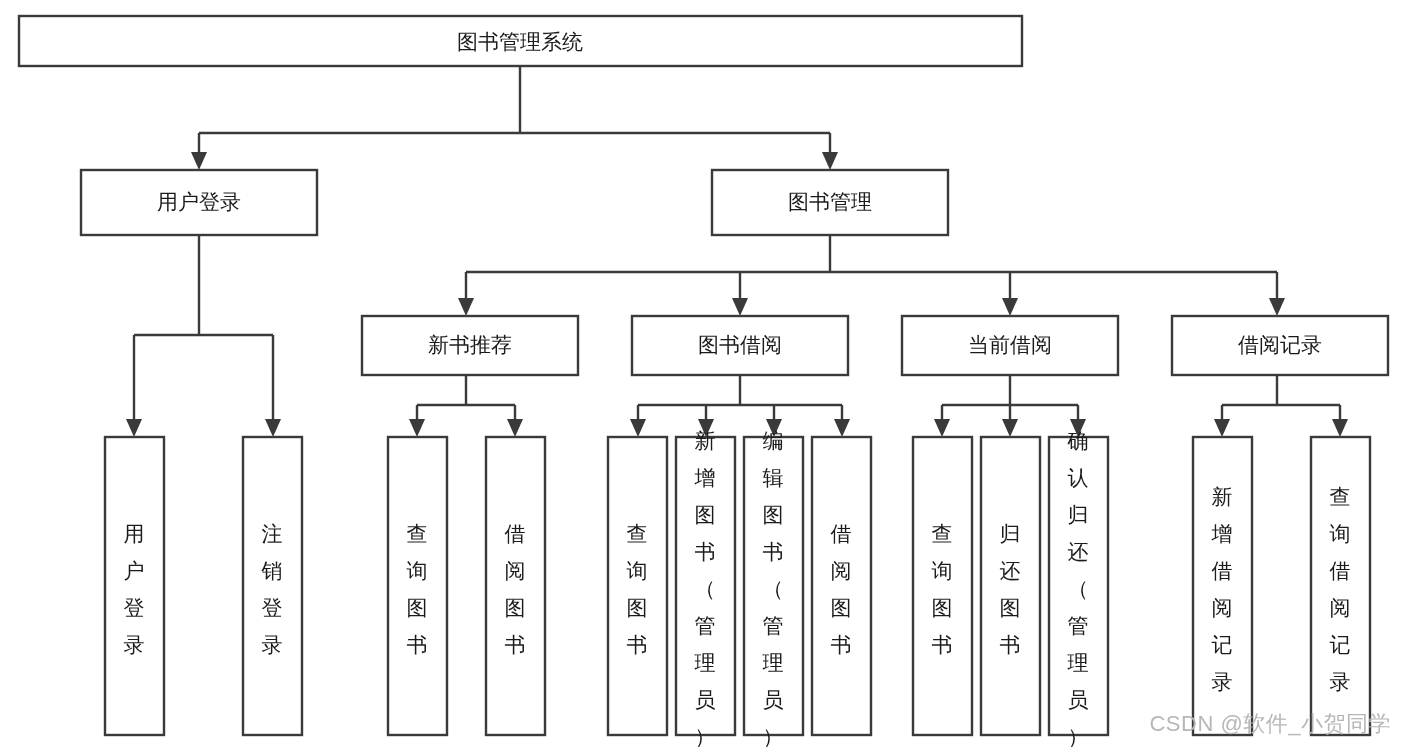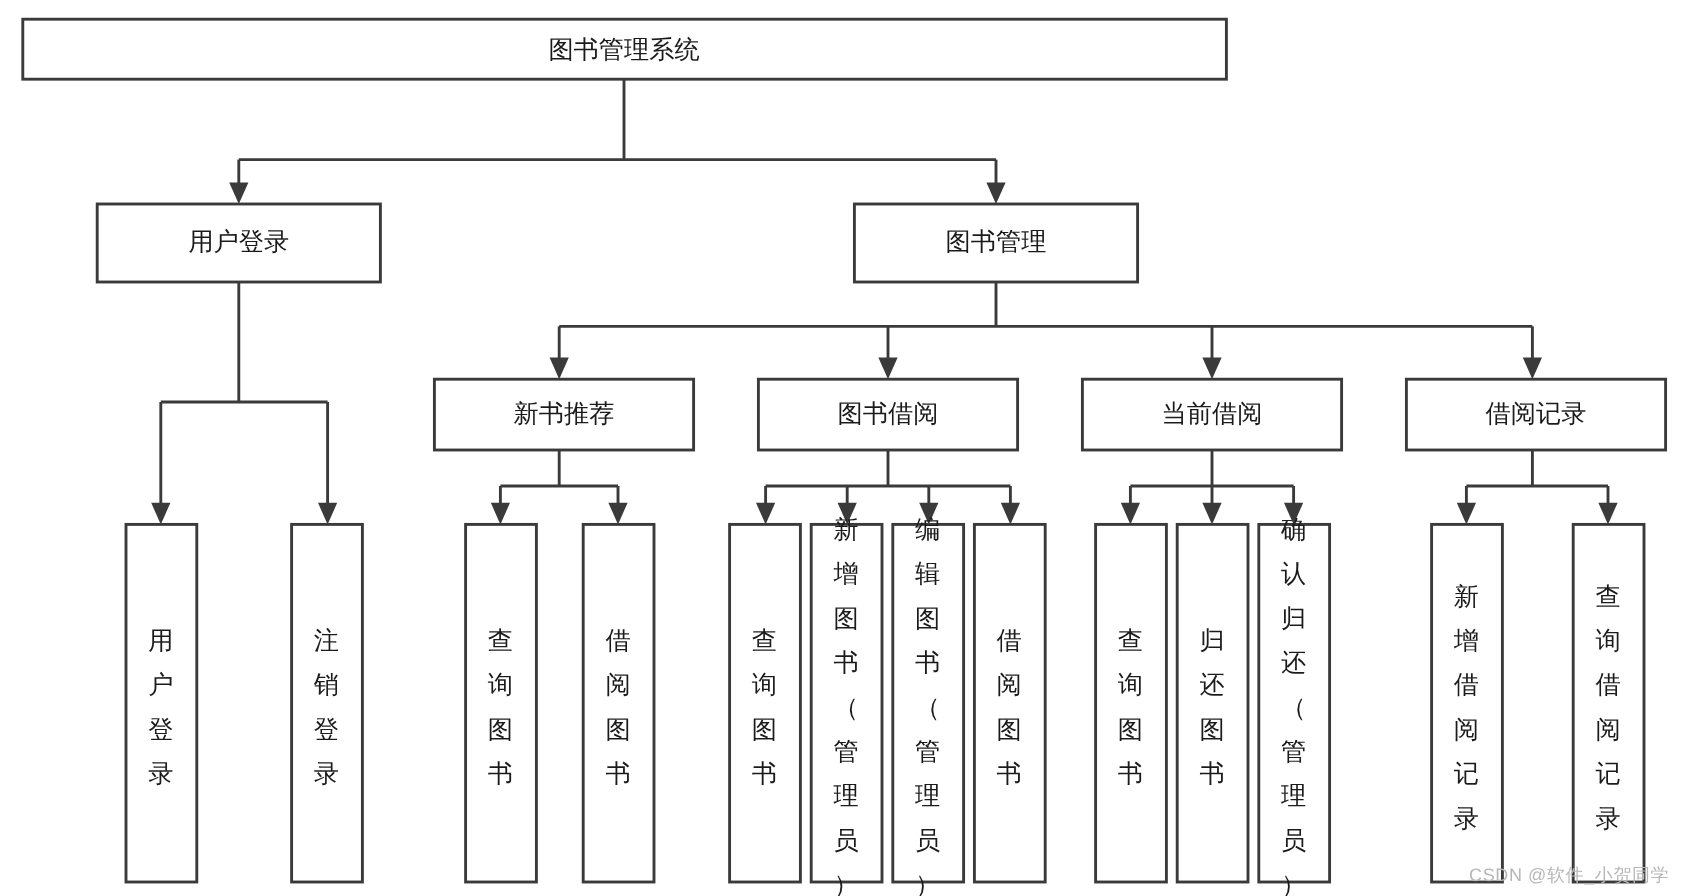--- a/index.html
+++ b/index.html
@@ -55,21 +55,21 @@
     font-family: "Liberation Sans", "DejaVu Sans", sans-serif;
     font-size: 21px;
     fill: #1b1b1b;
     text-anchor: middle;
   }
   .watermark-text {
     position: absolute;
     right: 14px;
     bottom: 8px;
     font-family: "Liberation Sans", "DejaVu Sans", sans-serif;
-    font-size: 15px;
+    font-size: 22px;
     color: #b7b7b7;
     letter-spacing: 0.5px;
     white-space: nowrap;
     pointer-events: none;
   }
 </style>
 </head>
 <body>
 
 <div id="diagram-root">

